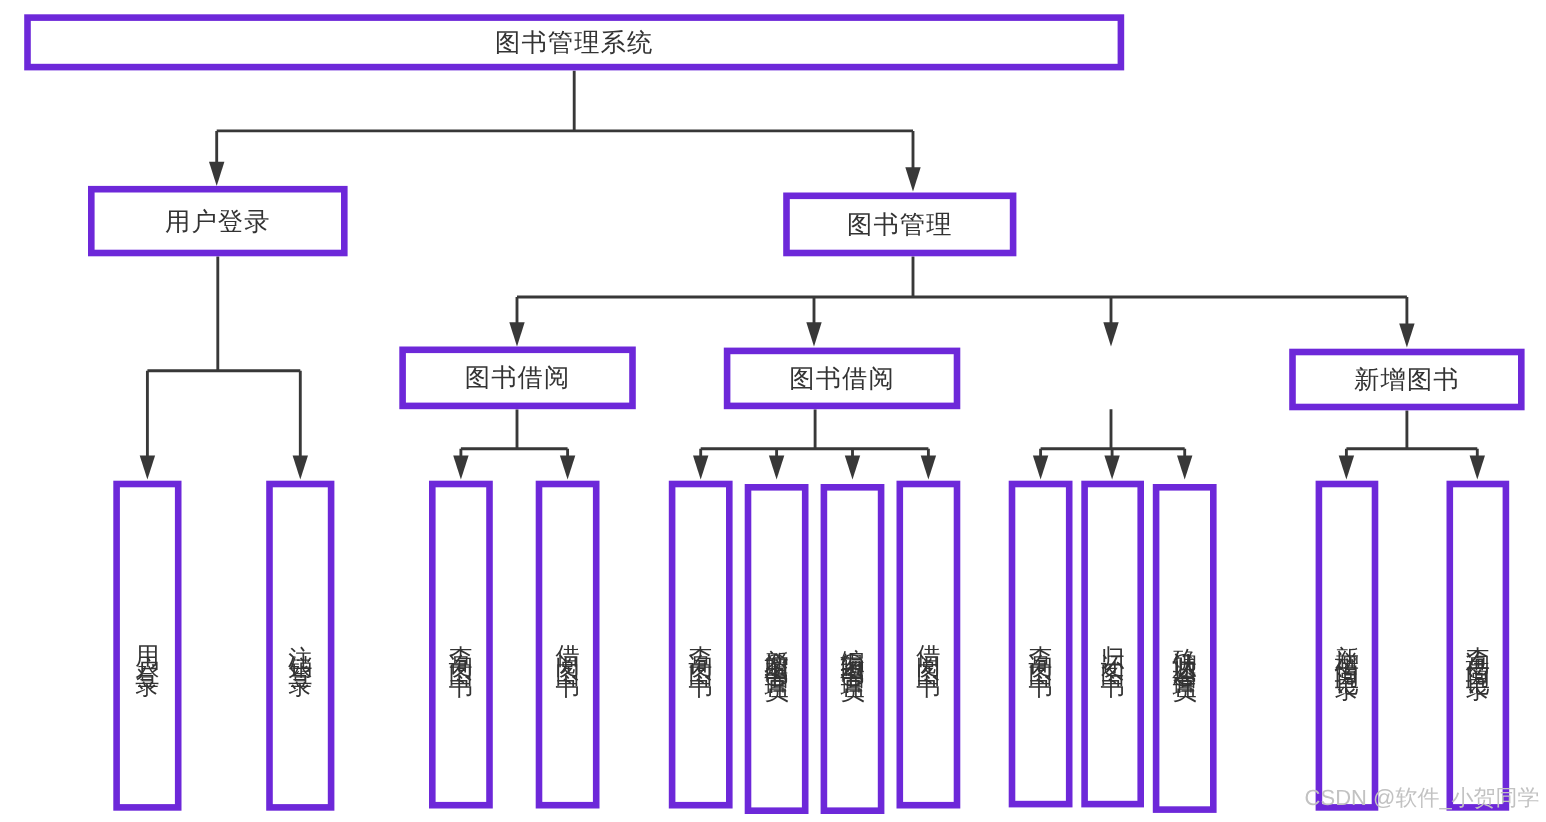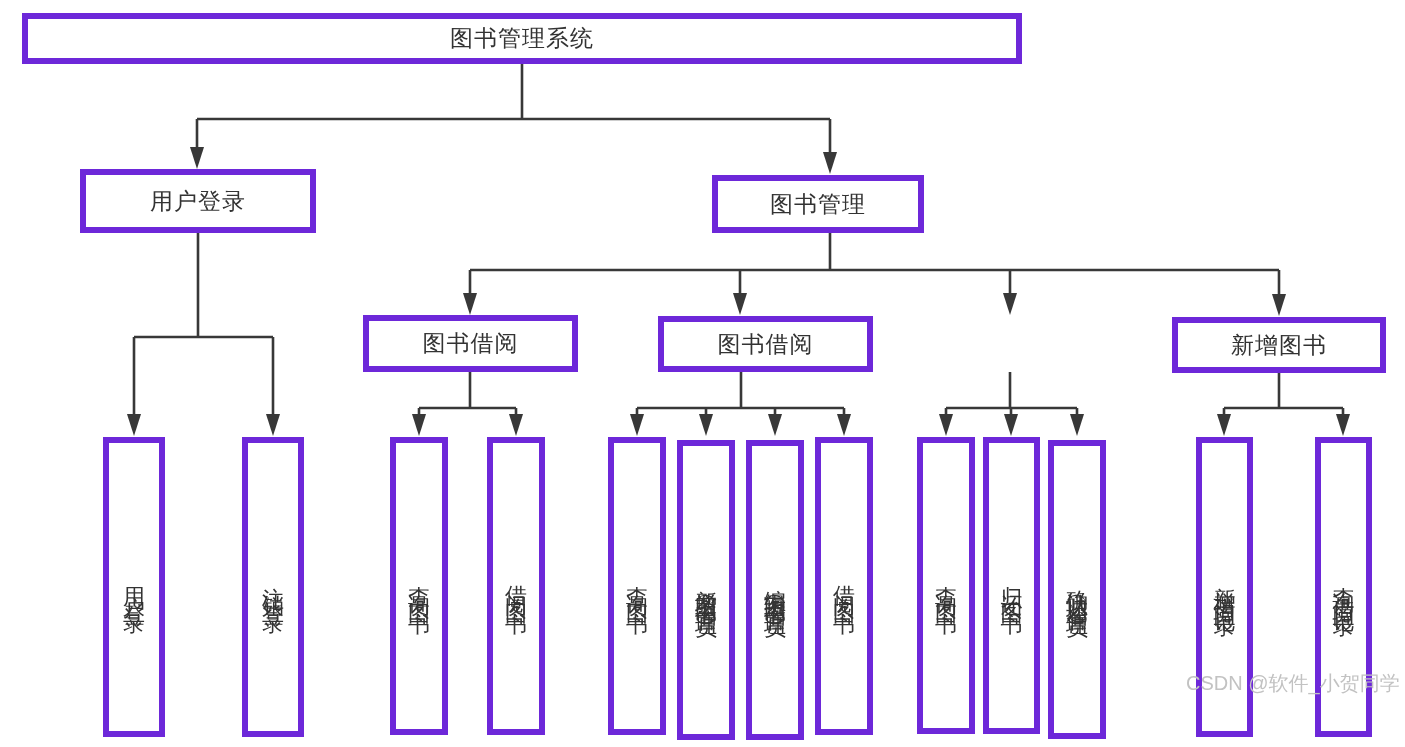--- a/index.html
+++ b/index.html
@@ -43,21 +43,21 @@
     font-size: 22px;
     line-height: 1;
     white-space: nowrap;
   }
   .v4  { letter-spacing: 9px; }
   .v6  { letter-spacing: 6px; }
   .v10 { letter-spacing: 4px; }
   #watermark {
     position: absolute;
     left: 1186px;
-    top: 670px;
+    top: 712px;
     width: 215px;
     font-size: 20px;
     color: #c2c2c2;
     white-space: nowrap;
     z-index: 5;
   }
   .line {
     stroke: #383838;
     stroke-width: 2.6;
     fill: none;

